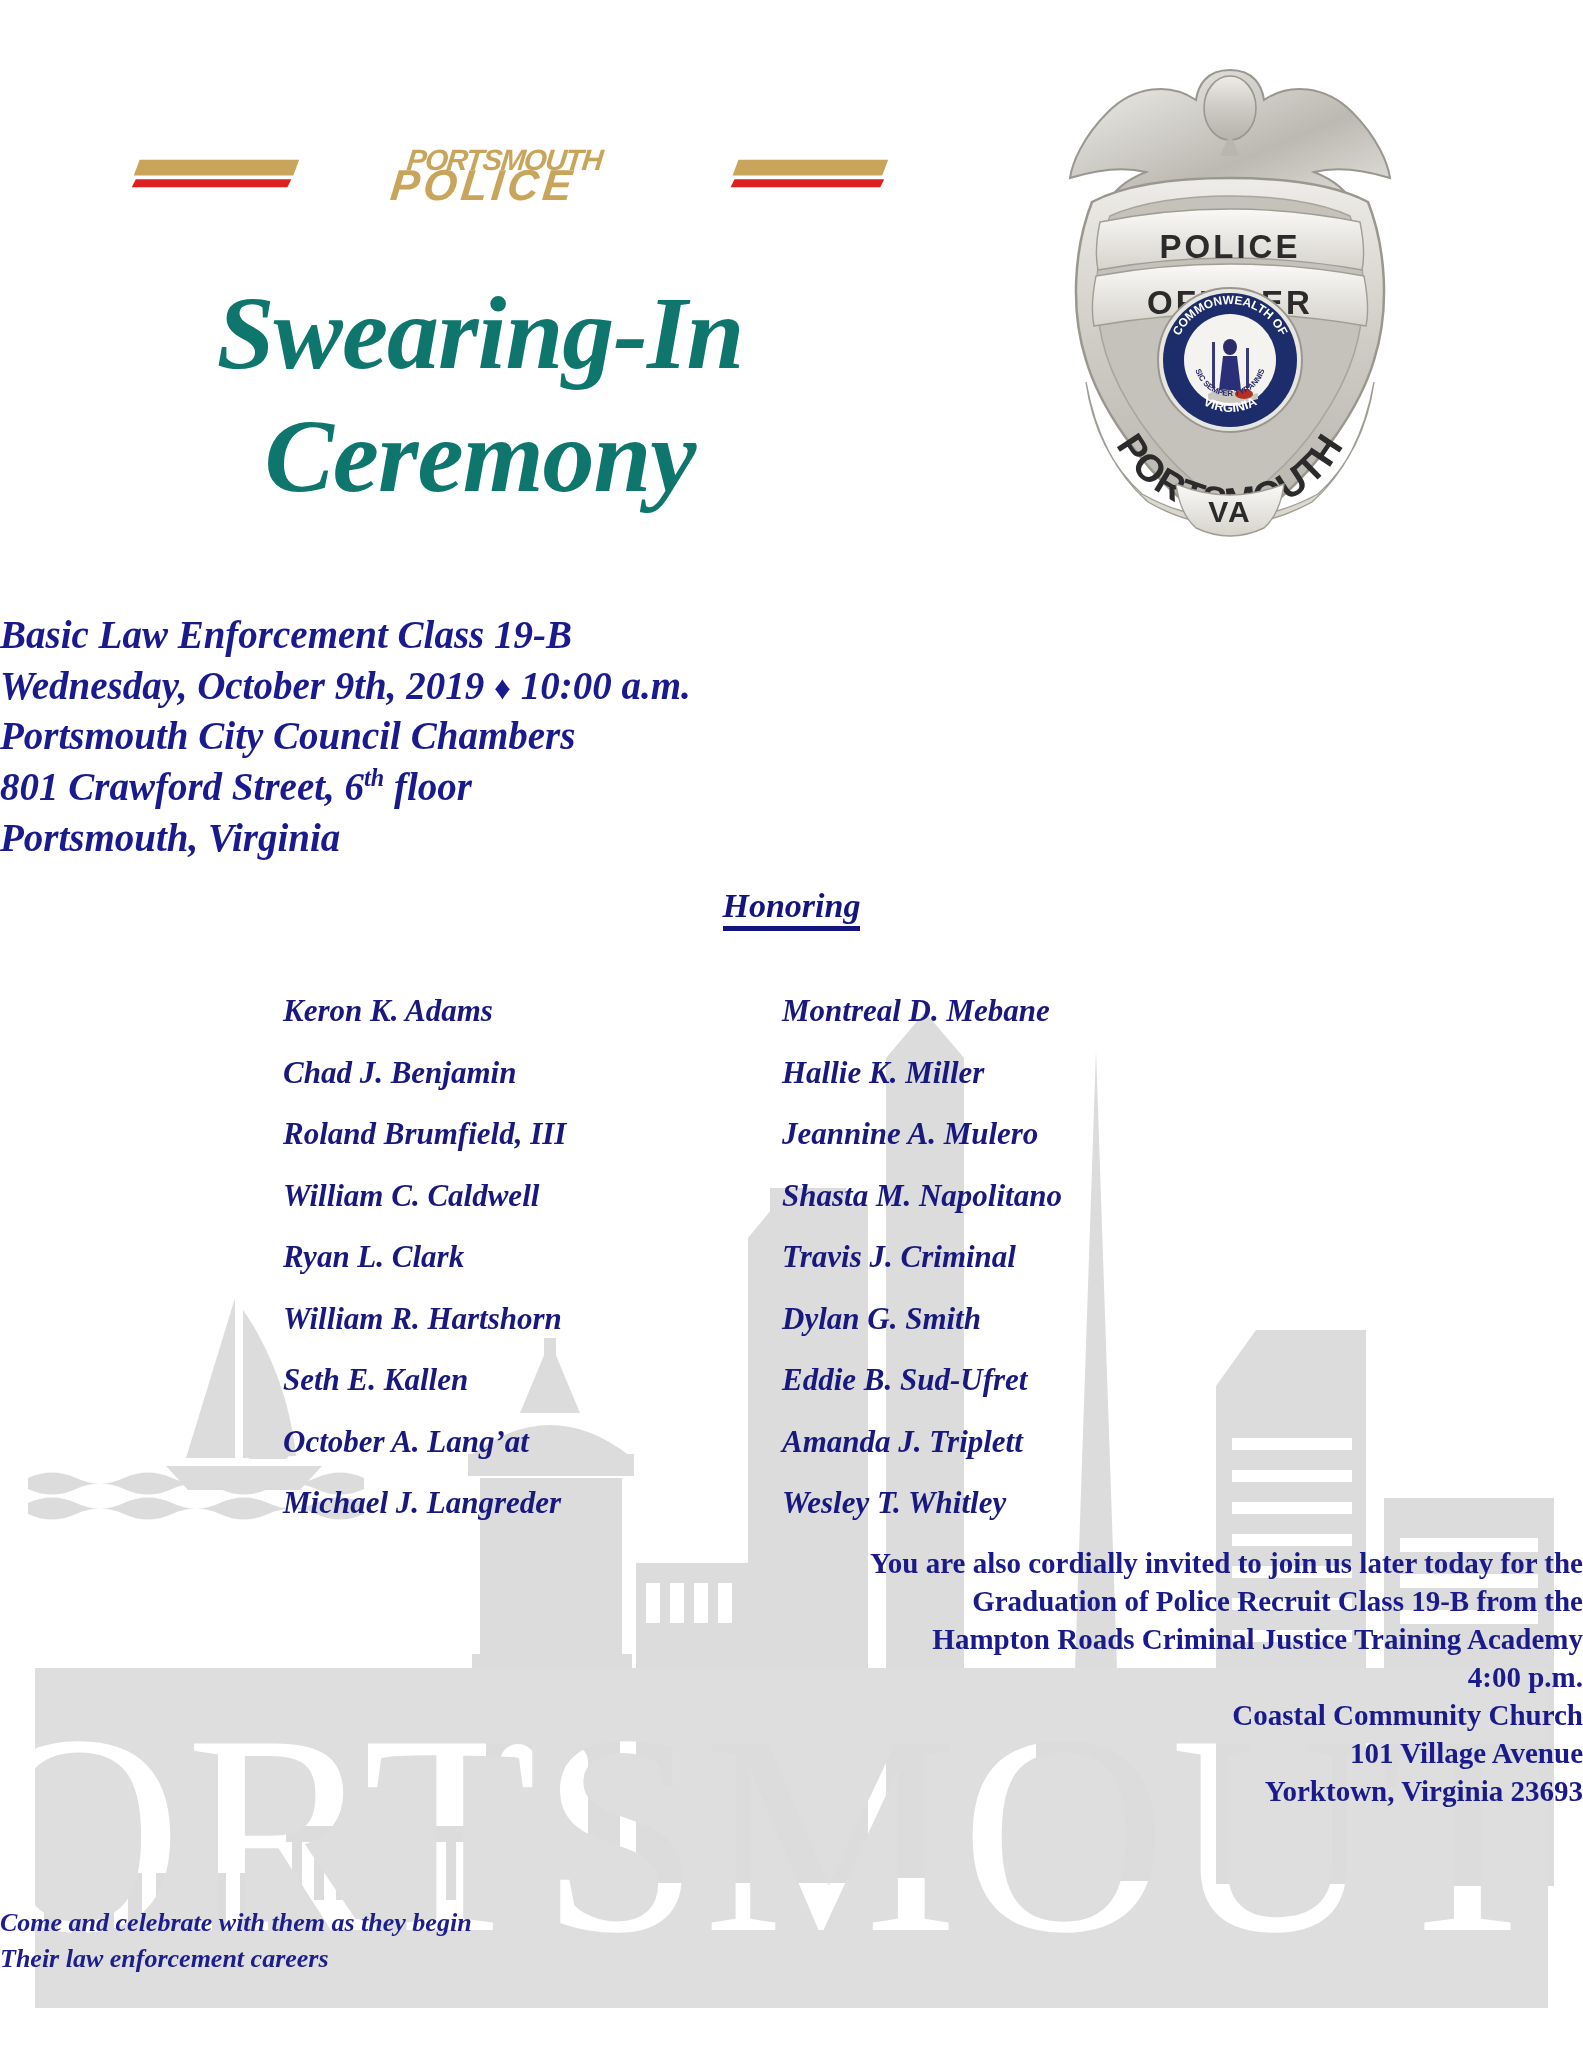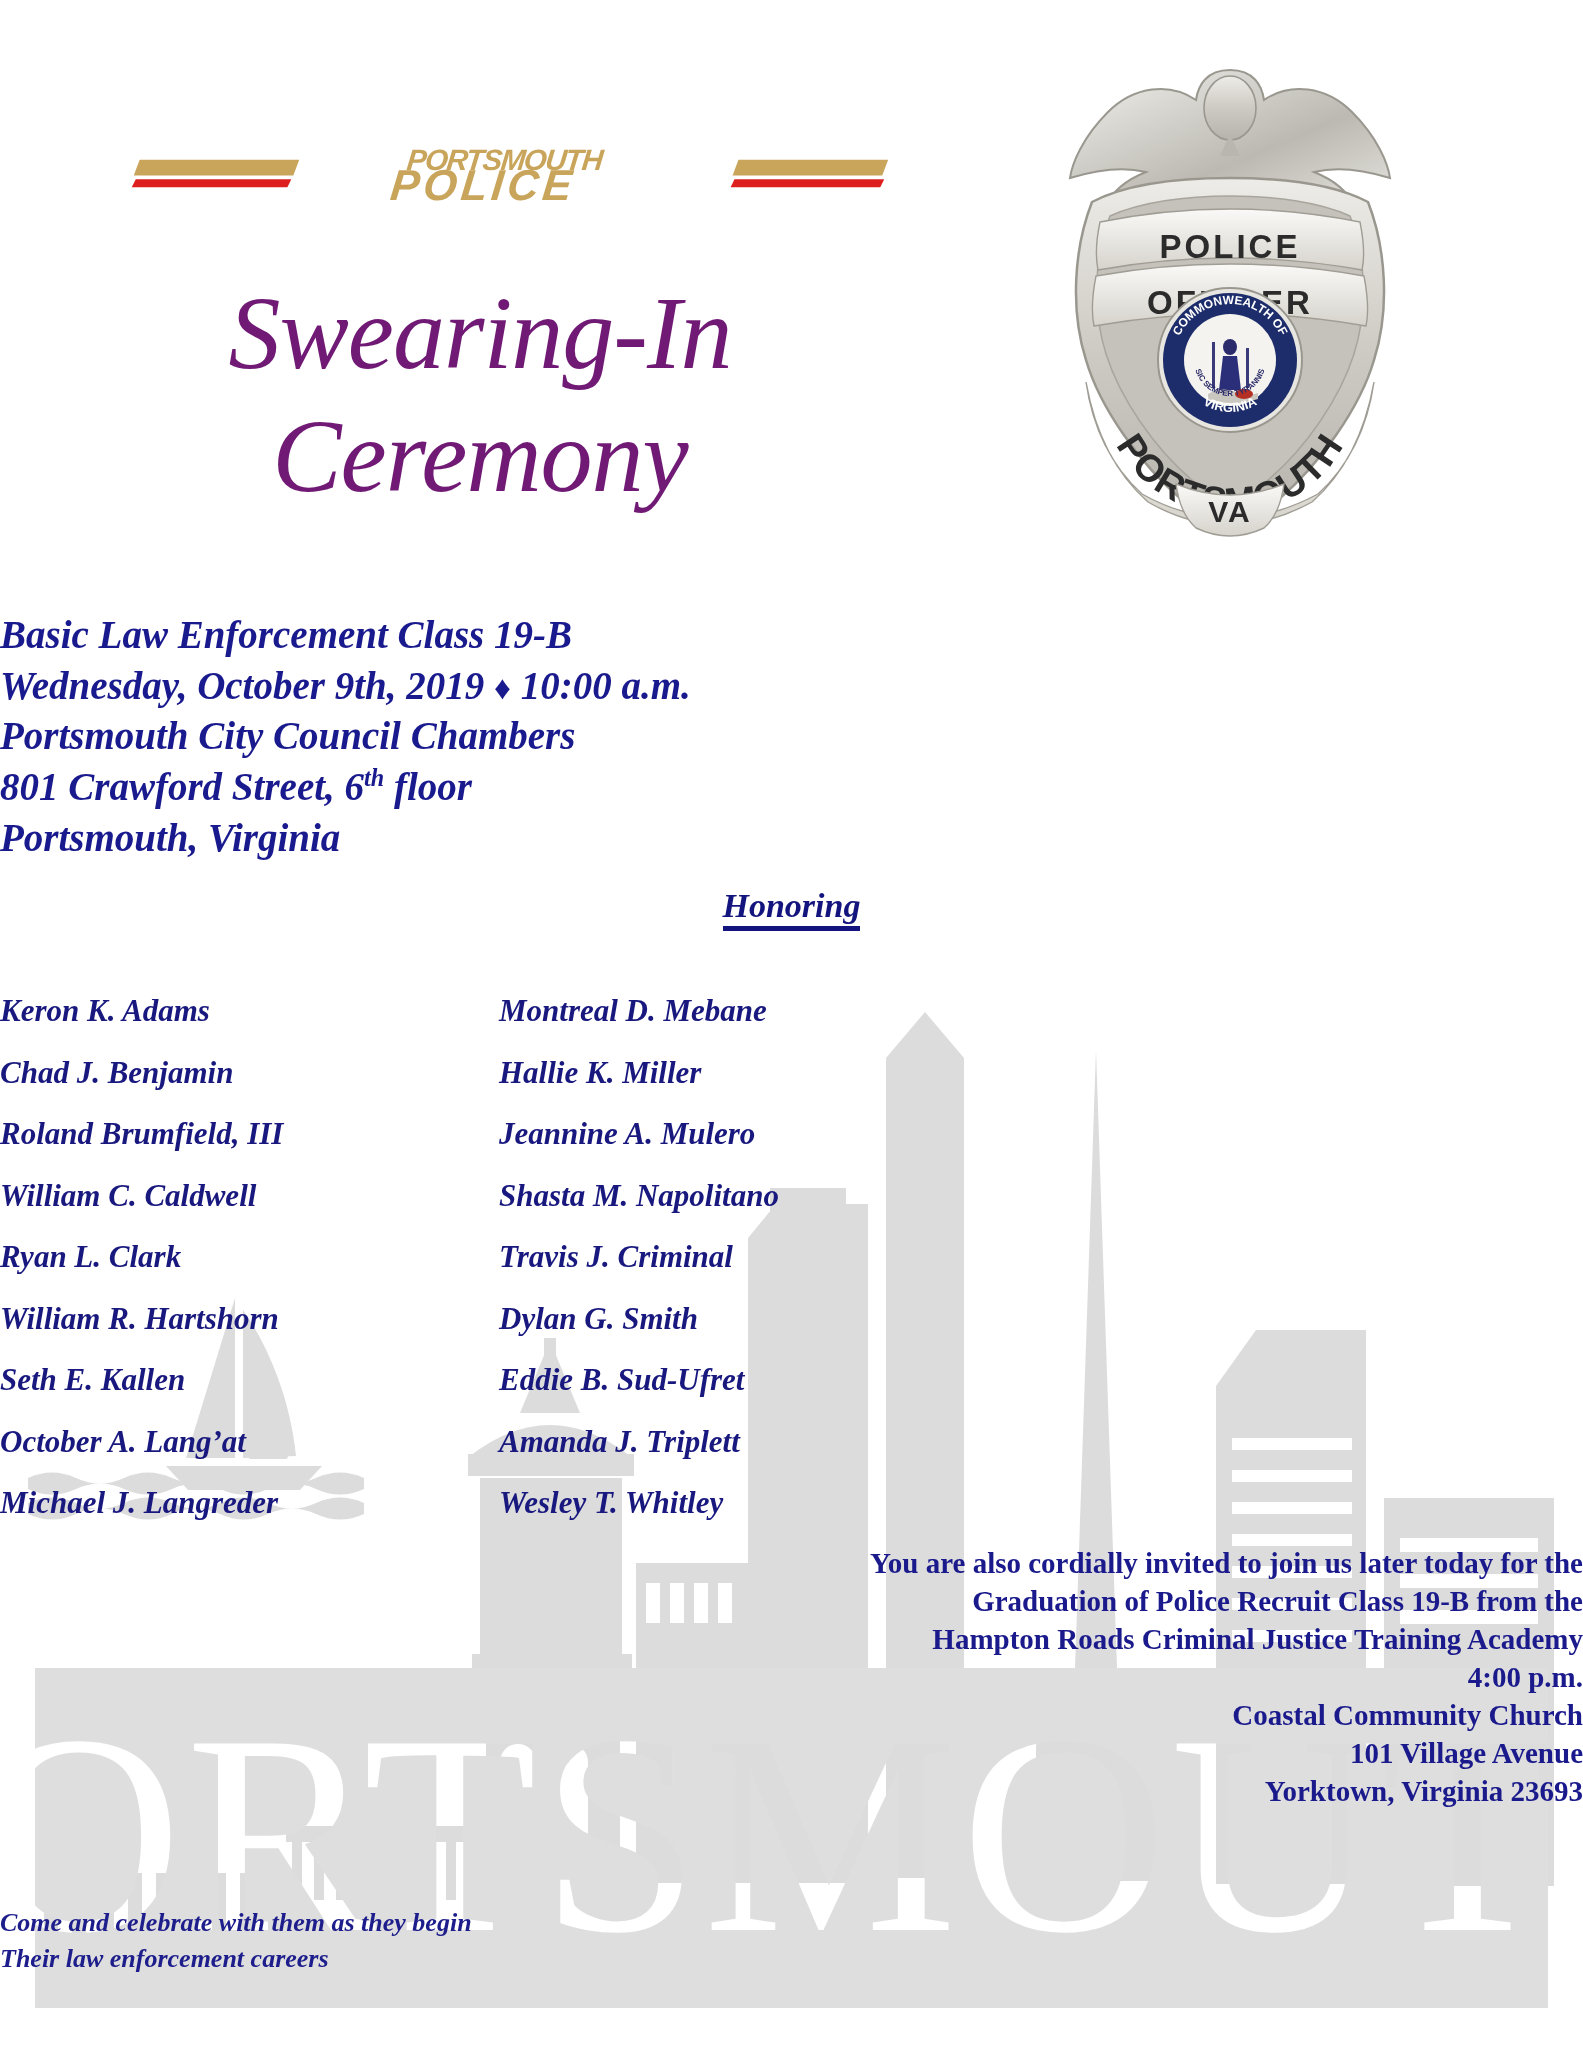--- a/index.html
+++ b/index.html
@@ -35,25 +35,25 @@
     position:absolute; left:1030px; top:60px;
     width:400px; height:490px;
   }
   #badge-svg { width:100%; height:100%; display:block; }
 
   
   #main-title {
     position:absolute; left:100px; top:272px;
     width:760px;
     text-align:center;
-    color:#701a75;
+    color:#0f766e;
     font-size:104px;
     line-height:1.18;
     font-style:italic;
-    font-weight:normal;
+    font-weight:bold;
     letter-spacing:-1px;
   }
   #main-title .tl { display:block; white-space:nowrap; }
 
   
   #event-details {
     position:absolute; left:0; top:610px; width:1583px;
     color:#1a1a8f;
     font-size:39px;
     line-height:1.30;
@@ -80,21 +80,21 @@
     line-height:1.05;
   }
 
   
   #honorees {
     position:absolute; left:0; top:995px; width:1583px;
     display:flex;
     justify-content:flex-start;
   }
   .honoree-col { width:470px; }
-  #honoree-col-left  { }
+  #honoree-col-left  { margin-left:283px; }
   #honoree-col-right { margin-left:29px; }
   .honoree {
     color:#18187f;
     font-size:31px;
     font-style:italic;
     font-weight:bold;
     line-height:1.0;
     height:61.5px;
     white-space:nowrap;
   }

